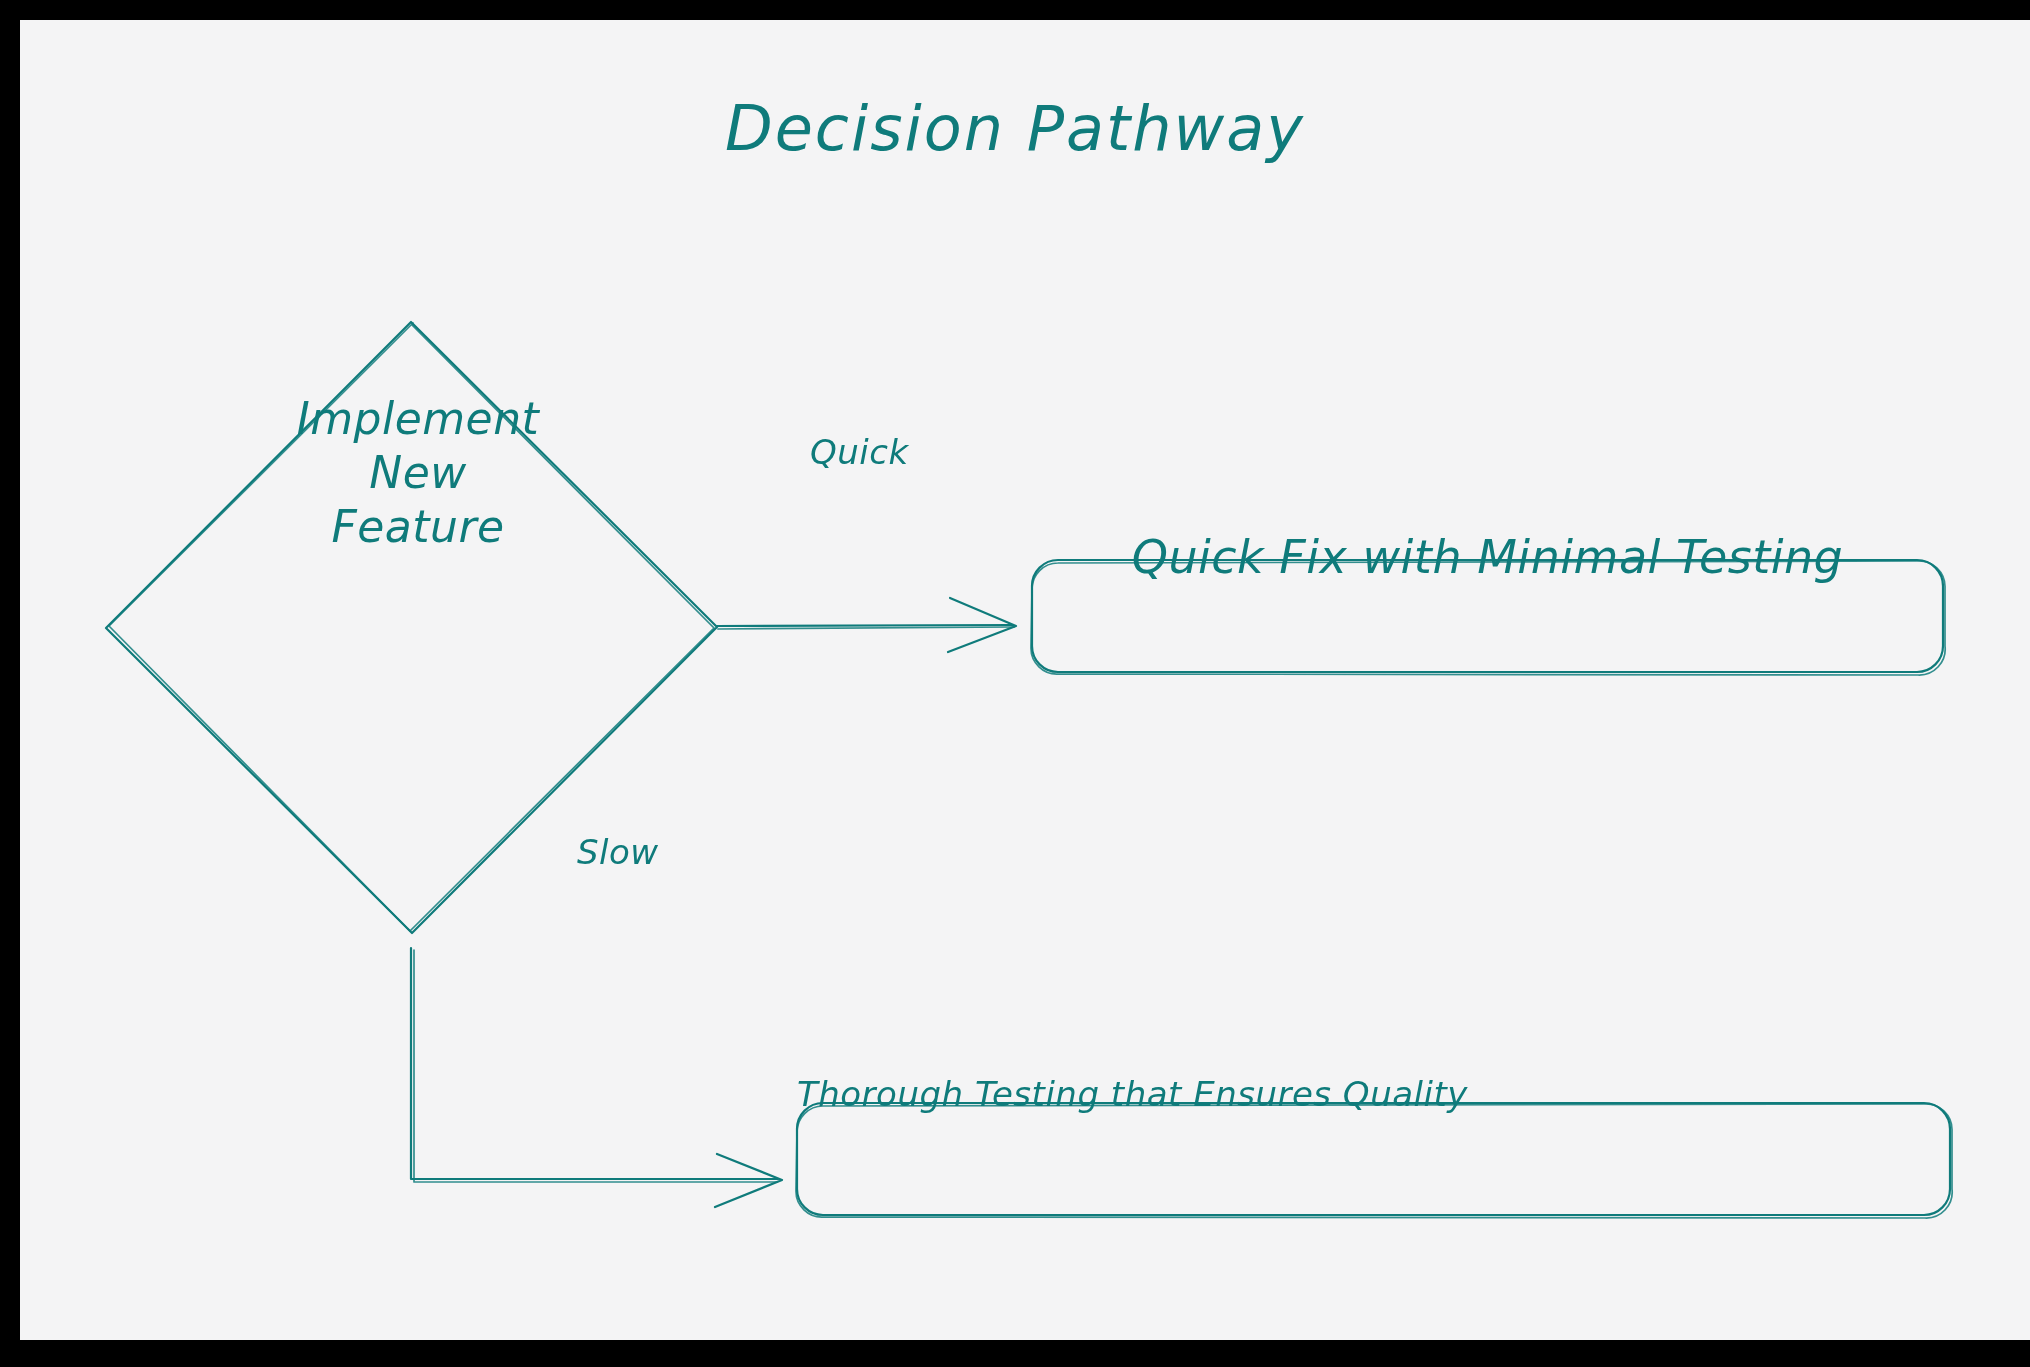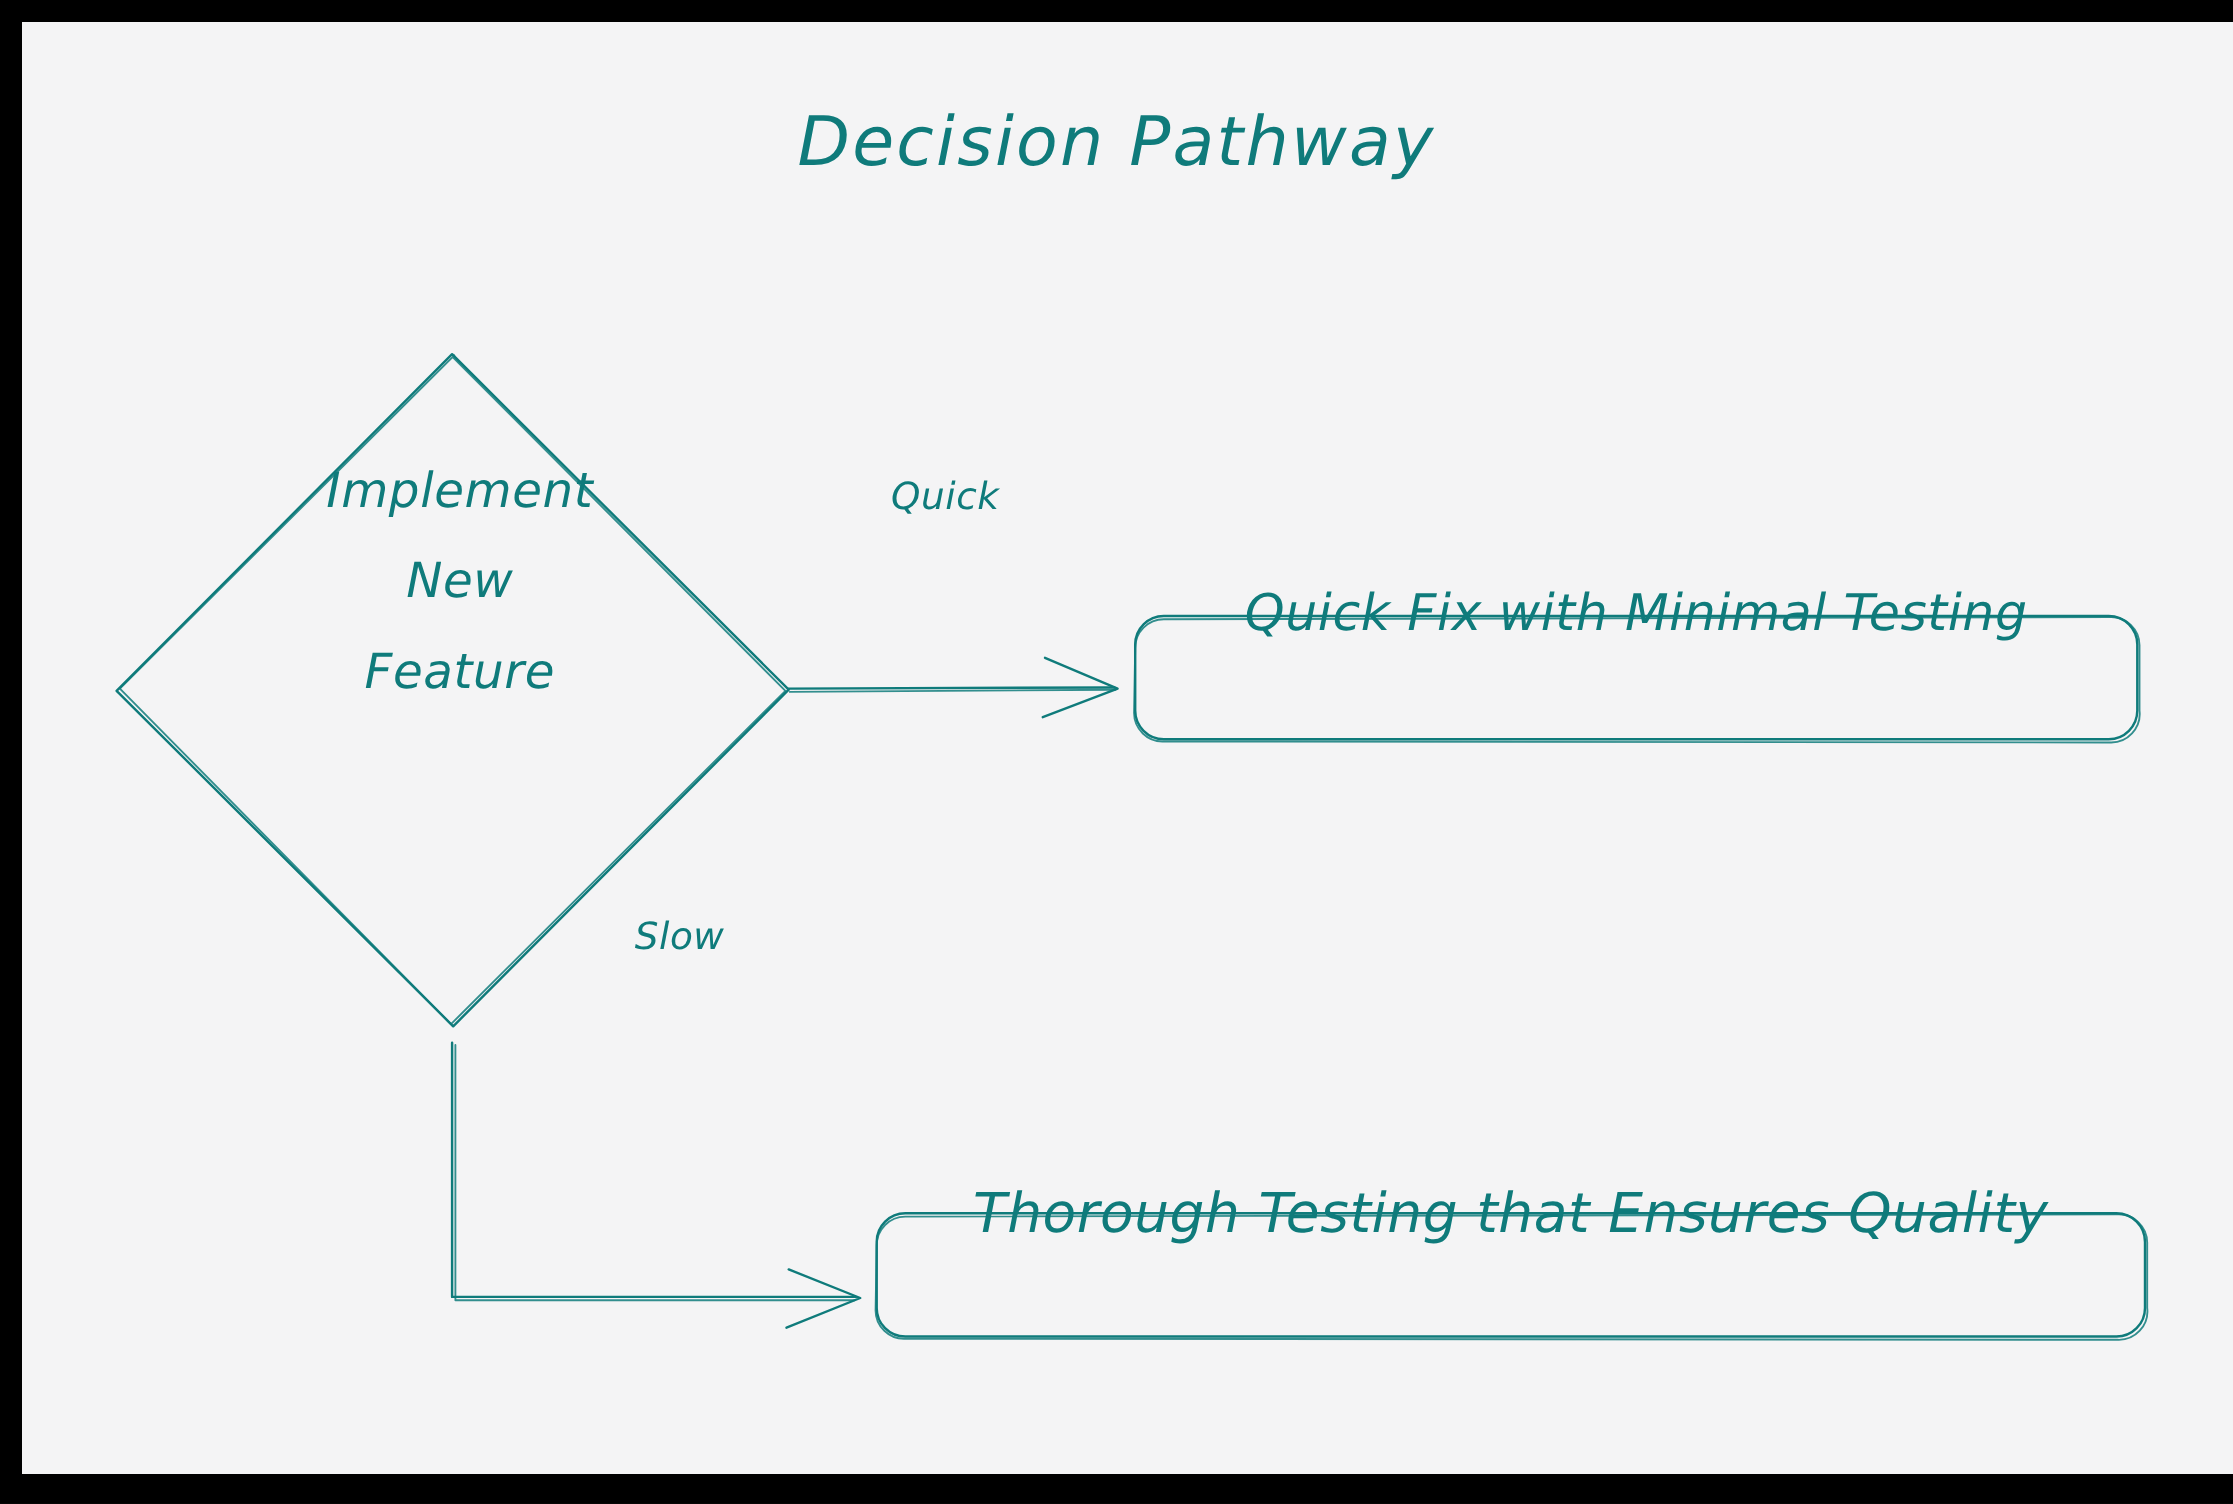--- a/index.html
+++ b/index.html
@@ -65,36 +65,35 @@
 
   #decision-label {
     left: 92px;
     top: 372px;
     width: 612px;
     text-align: center;
     font-size: 44px;
     line-height: 54px;
     white-space: normal;
   }
-  #decision-label .line { display: block; margin-top: 28px; }
+  #decision-label .line { display: block; }
 
   #node-quickfix-label {
     left: 1012px;
     top: 510px;
     width: 911px;
     text-align: center;
     font-size: 46px;
   }
 
   #node-thorough-label {
     left: 777px;
     top: 1054px;
     width: 1153px;
-    text-align: center;
-    font-size: 50px;
+    font-size: 34px;
   }
 
   #edge-fast-label {
     left: 790px;
     top: 412px;
     font-size: 34px;
   }
 
   #edge-slow-label {
     left: 525px;

